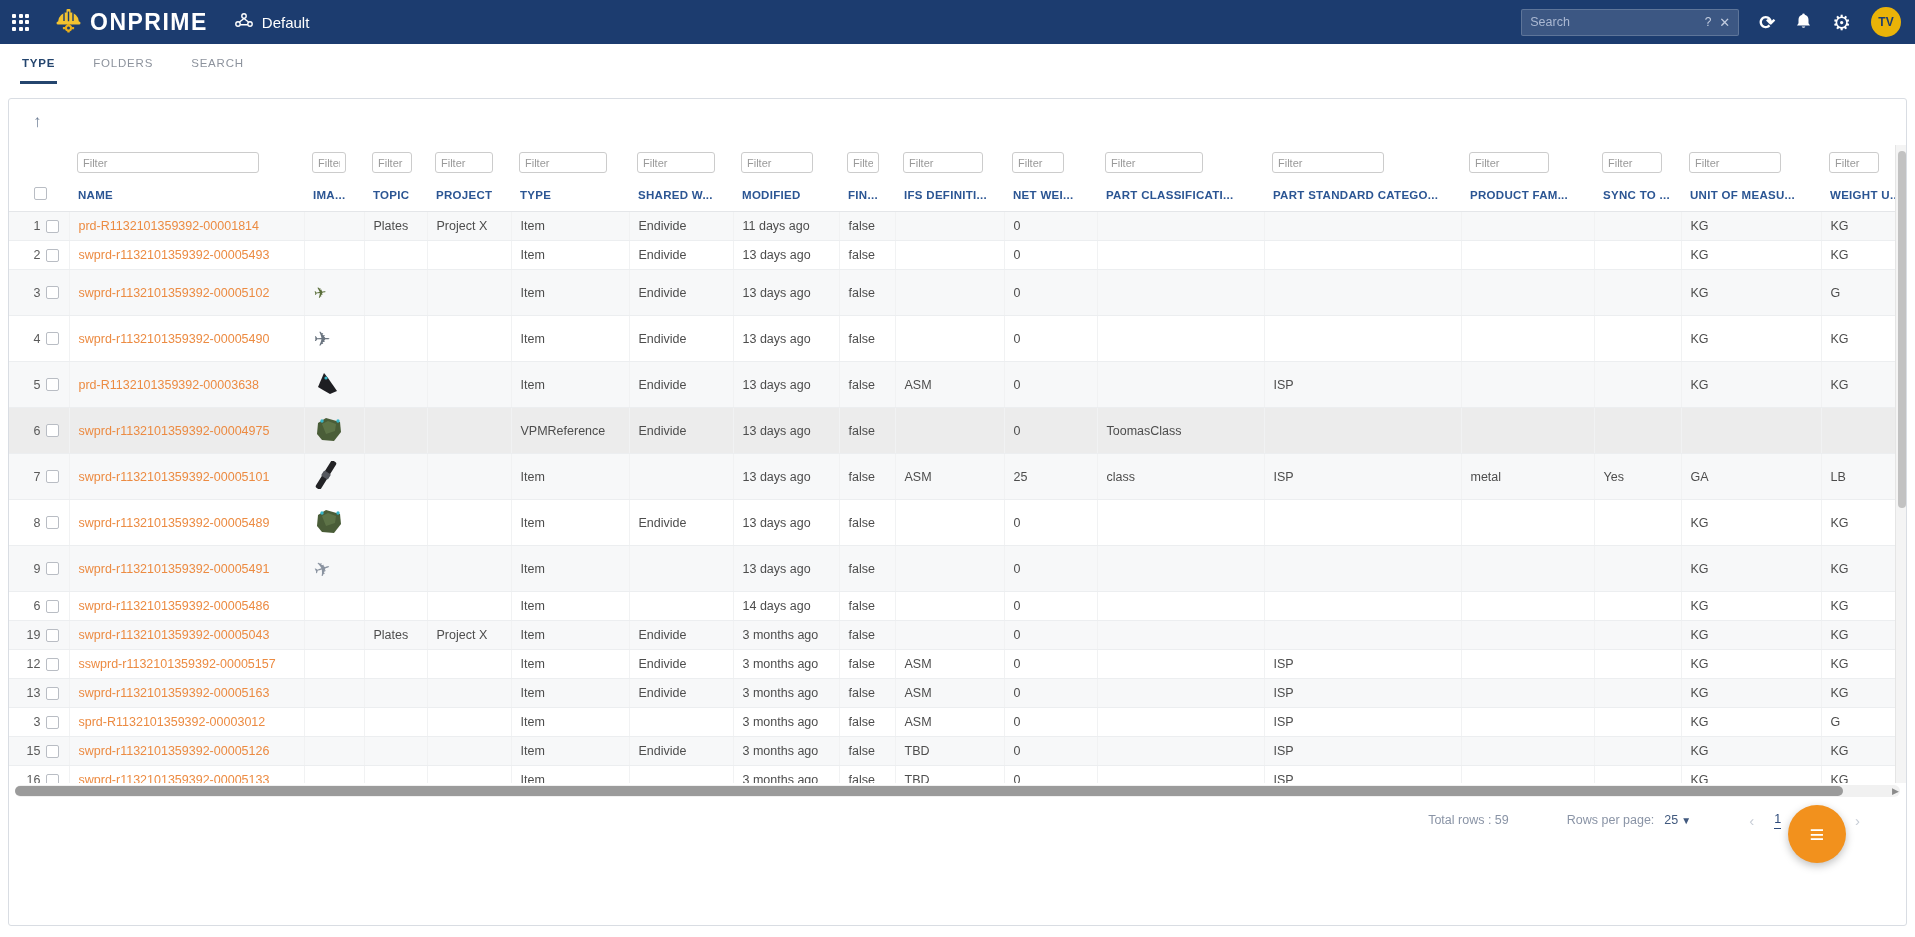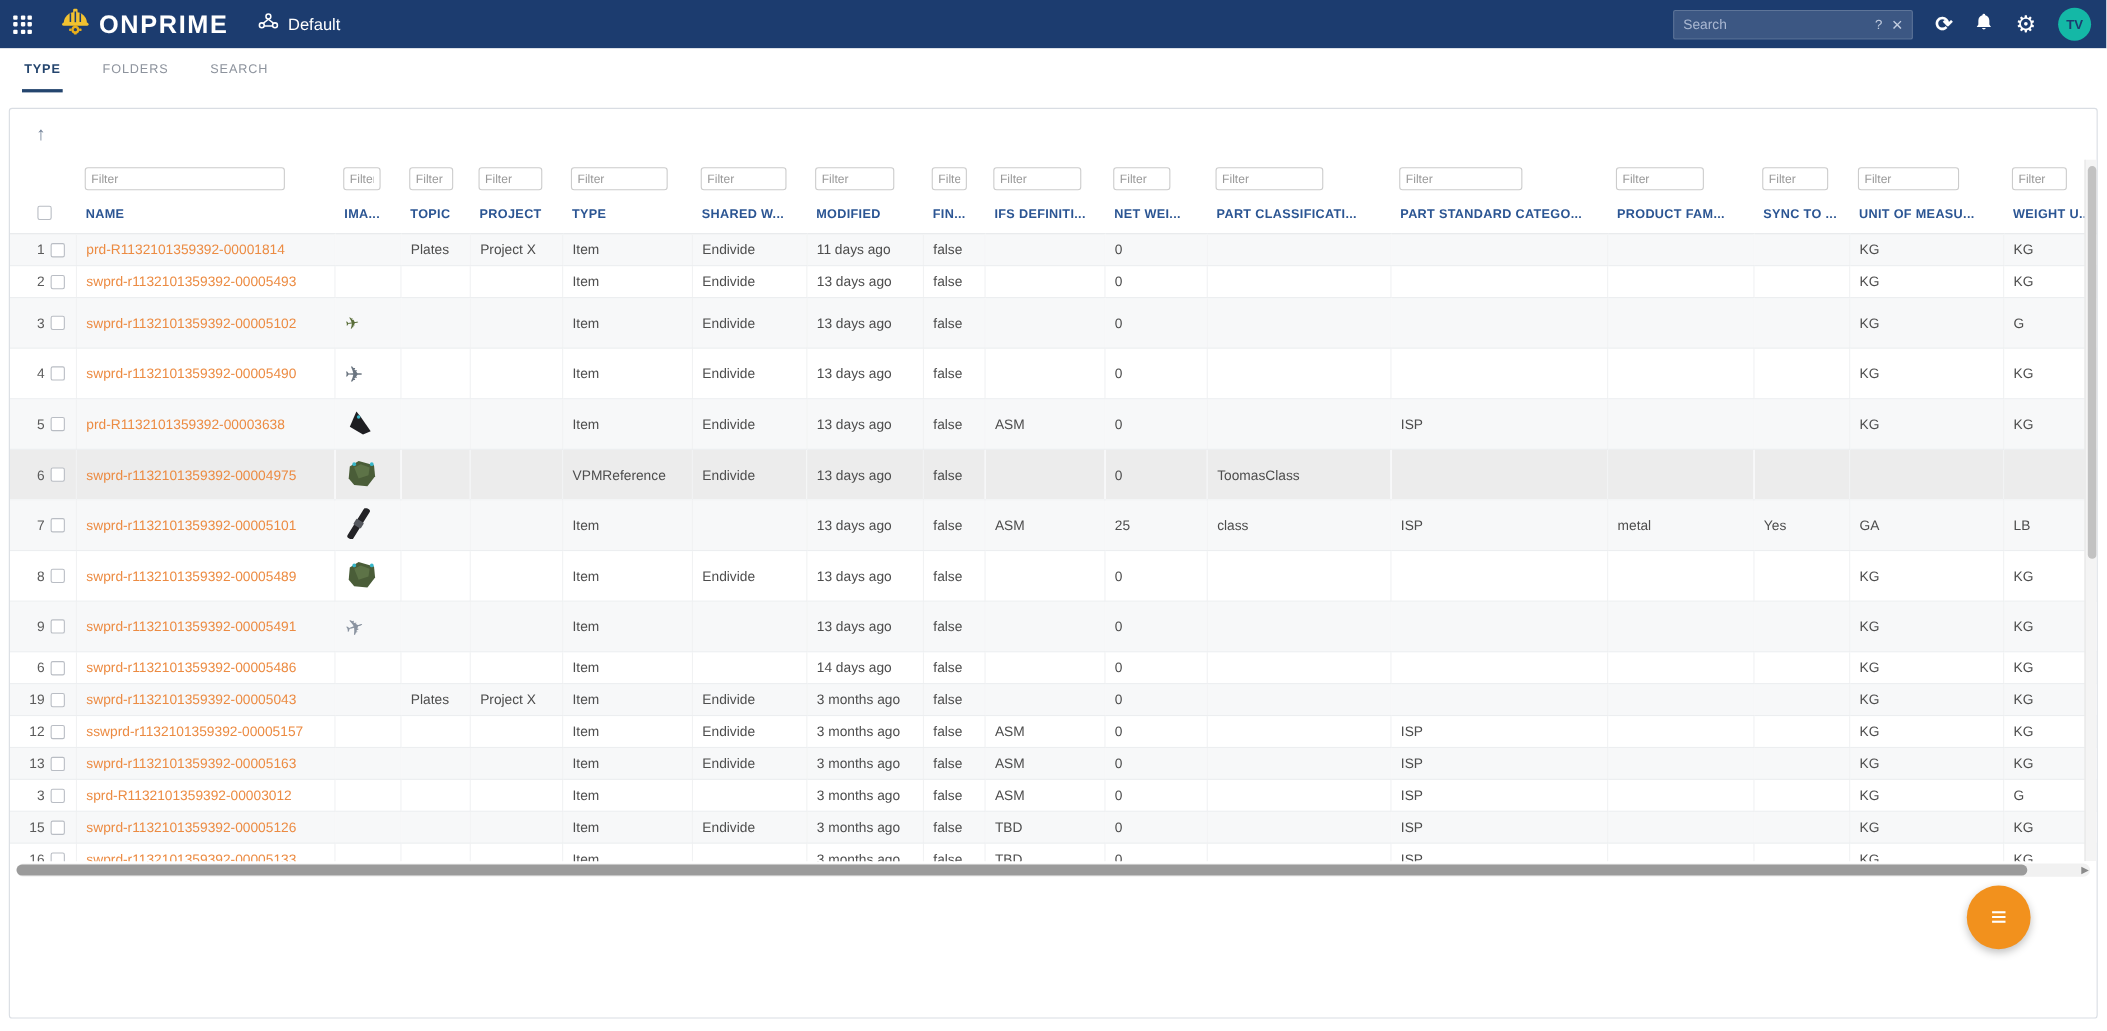--- a/index.html
+++ b/index.html
@@ -21,21 +21,21 @@
   .nav-right{display:flex; align-items:center; gap:20px;}
   .searchbox{display:flex; align-items:center; width:218px; height:27px;
     background:rgba(255,255,255,.14); border:1px solid rgba(255,255,255,.18);
     border-radius:2px; padding:0 8px;}
   .searchbox input{flex:1; background:transparent; border:none; outline:none;
     color:#dfe6f2; font-size:12.5px; font-family:inherit;}
   .searchbox input::placeholder{color:#aab8d2;}
   .searchbox .hint{color:#c3cde0; font-size:12px; margin-right:8px;}
   .searchbox .clear{color:#c3cde0; font-size:13px; cursor:pointer;}
   .nav-ico{color:#fff; font-size:19px; line-height:1; cursor:pointer;}
-  .avatar{width:30px; height:30px; border-radius:50%; background:#14b8a6; color:var(--navy);
+  .avatar{width:30px; height:30px; border-radius:50%; background:#eab308; color:var(--navy);
     display:flex; align-items:center; justify-content:center; font-size:12px; font-weight:700; cursor:pointer;}
   
   .tabbar{display:flex; gap:34px; padding:0 20px; height:40px; align-items:center; background:#fff;}
   .tab{font-size:11.5px; letter-spacing:.8px; color:#8d939d; cursor:pointer;
     height:100%; display:flex; align-items:center; border-bottom:3px solid transparent; padding:0 2px;}
   .tab.active{color:#24456e; border-bottom-color:#24456e; font-weight:700;}
   
   .card{margin:14px 8px 0 8px; border:1px solid #d9dde3; border-radius:3px; background:#fff;
     height:828px; position:relative; display:flex; flex-direction:column;}
   .card-head{height:26px; background:var(--panel-head); display:flex; align-items:center;
@@ -651,15 +651,32 @@
     <div class="vscroll">
         <div class="thumbv"></div>
       </div>
   </div>
 
   <div class="hscroll">
     <div class="thumbh"></div>
       <span class="harrow">▶</span>
   </div>
 
+  <div class="card-foot">
+    <span>Total rows : 59</span>
+    <div class="rpp">
+      <span>Rows per page:</span>
+      <span class="rpp-select">
+        <span>25</span>
+        <span class="rpp-caret">▼</span>
+      </span>
+    </div>
+    <div class="pager">
+      <span class="pg-chevron">‹</span>
+      <span class="pg-num active">1</span>
+      <span class="pg-num">2</span>
+      <span class="pg-num">3</span>
+      <span class="pg-chevron">›</span>
+    </div>
+  </div>
 
   <div class="fab">≡</div>
 </div>
 
 </body></html>

